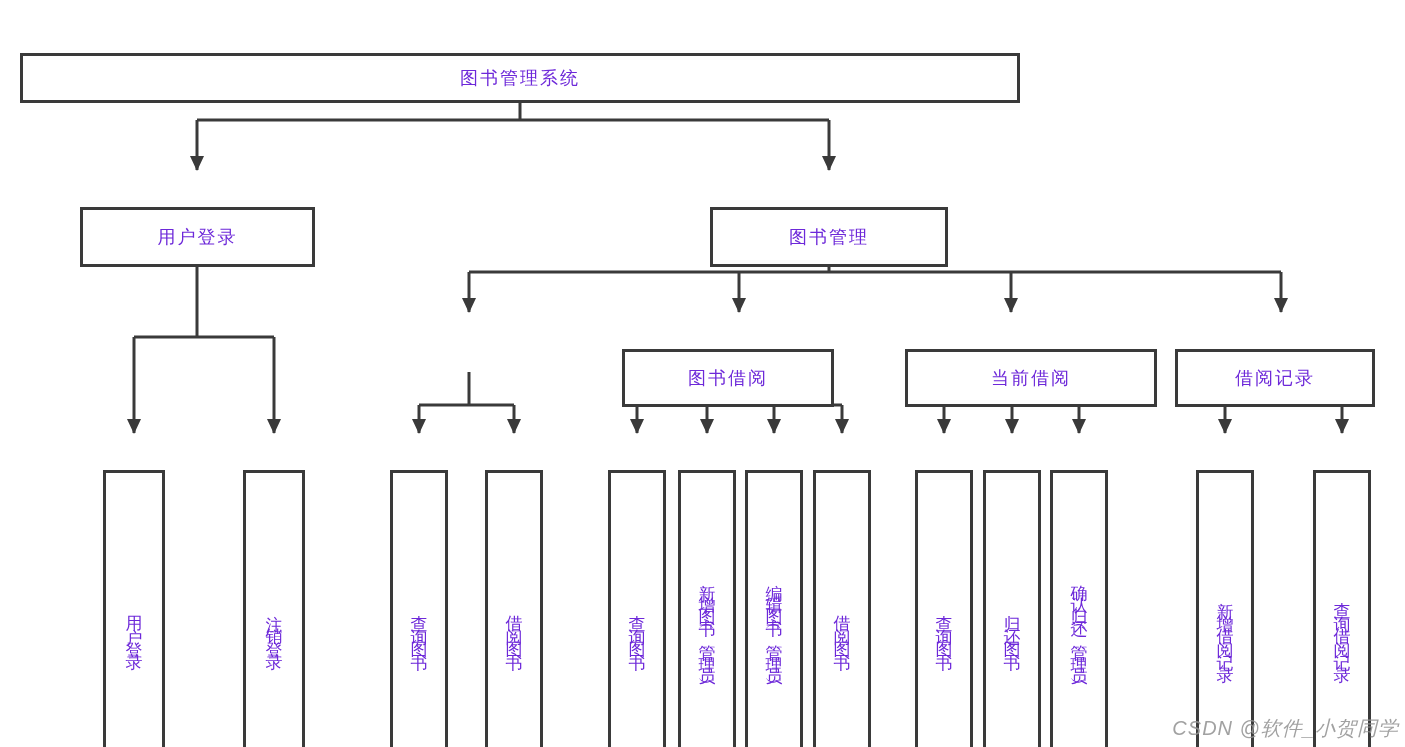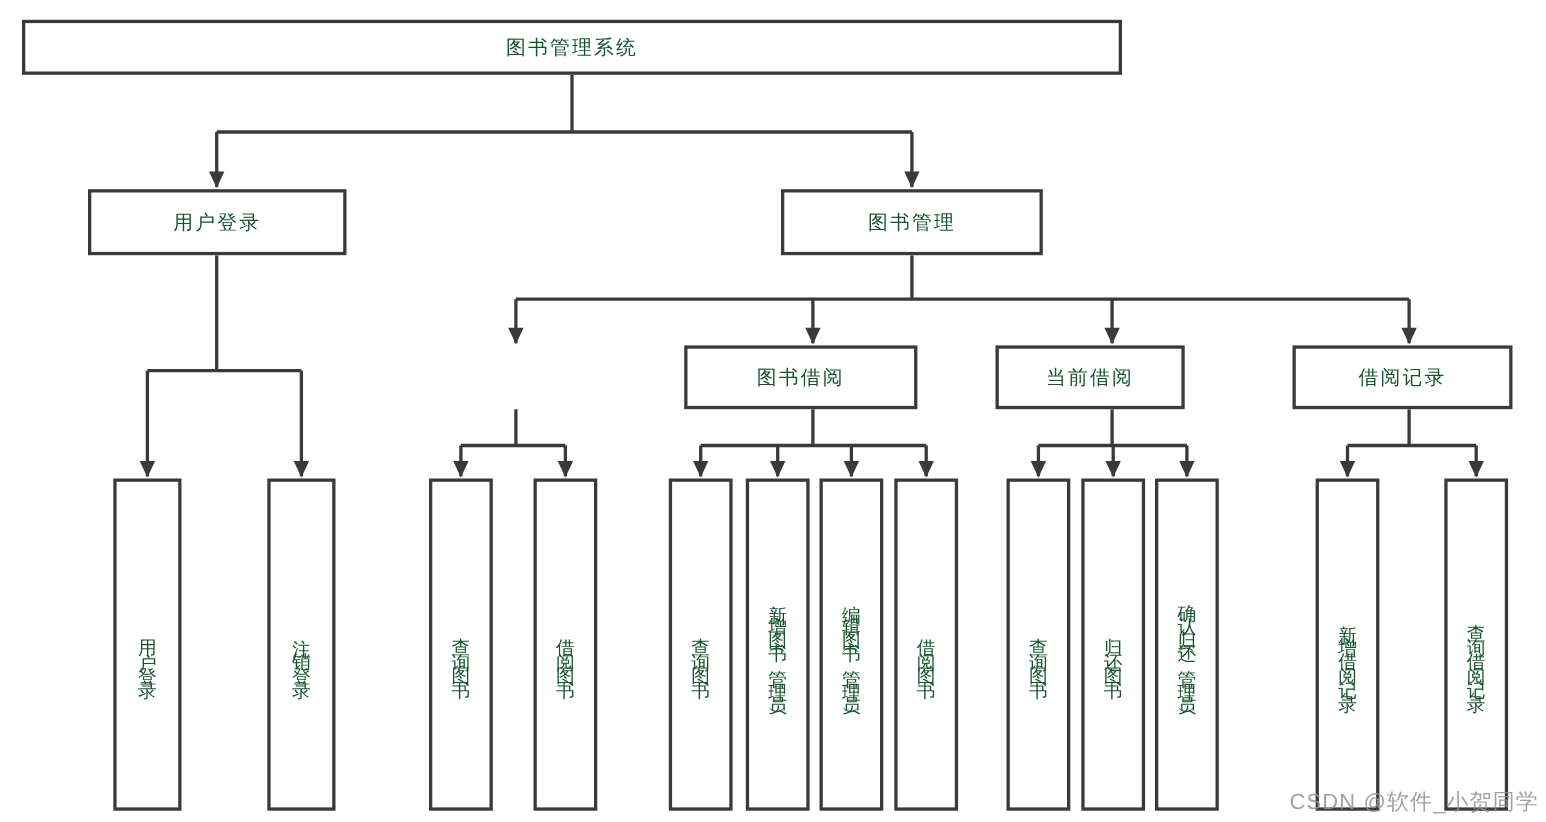--- a/index.html
+++ b/index.html
@@ -4,32 +4,32 @@
 <style>
   html,body{margin:0;padding:0;background:#ffffff;}
   .canvas{
     position:relative;width:1405px;height:747px;background:#ffffff;overflow:hidden;
     font-family:"Liberation Sans","DejaVu Sans",sans-serif;
   }
   .connectors{position:absolute;left:0;top:0;width:1405px;height:747px;}
   .node{
     position:absolute;box-sizing:border-box;border:3px solid #3a3a3a;background:#ffffff;
     display:flex;align-items:center;justify-content:center;
-    color:#14532d;z-index:2;
+    color:#6d28d9;z-index:2;margin-top:35px;
   }
   .hnode{font-size:18px;letter-spacing:2px;}
   .leaf{
     writing-mode:vertical-rl;text-orientation:mixed;
     font-size:17px;letter-spacing:13px;line-height:1;
     padding-top:13px; 
   }
   .leaf.long{letter-spacing:12px;padding-top:8px;}
   .watermark{
     position:absolute;right:6px;bottom:5px;z-index:3;
-    font-size:20px;color:rgba(148,148,148,0.88);letter-spacing:1px;white-space:nowrap;
+    font-size:20px;color:rgba(148,148,148,0.88);letter-spacing:1px;white-space:nowrap;font-style:italic;
   }
 </style>
 </head>
 <body>
 
 <div class="canvas">
 
   <svg class="connectors" viewBox="0 0 1405 747" xmlns="http://www.w3.org/2000/svg">
     <defs>
       <marker id="arw" markerUnits="userSpaceOnUse" markerWidth="18" markerHeight="18" viewBox="0 0 18 18" refX="16" refY="9" orient="auto">
@@ -80,21 +80,21 @@
   <div class="node hnode" style="left:80px;top:172px;width:235px;height:60px">
     <span>用户登录</span>
   </div>
   <div class="node hnode" style="left:710px;top:172px;width:238px;height:60px">
     <span>图书管理</span>
   </div>
 
   <div class="node hnode" style="left:622px;top:314px;width:212px;height:58px">
     <span>图书借阅</span>
   </div>
-  <div class="node hnode" style="left:905px;top:314px;width:172px;height:58px">
+  <div class="node hnode" style="left:905px;top:314px;width:252px;height:58px">
     <span>当前借阅</span>
   </div>
   <div class="node hnode" style="left:1175px;top:314px;width:200px;height:58px">
     <span>借阅记录</span>
   </div>
 
   <div class="node leaf" style="left:103px;top:435px;width:62px;height:302px">用户登录</div>
   <div class="node leaf" style="left:243px;top:435px;width:62px;height:302px">注销登录</div>
 
   <div class="node leaf" style="left:390px;top:435px;width:58px;height:302px">查询图书</div>

